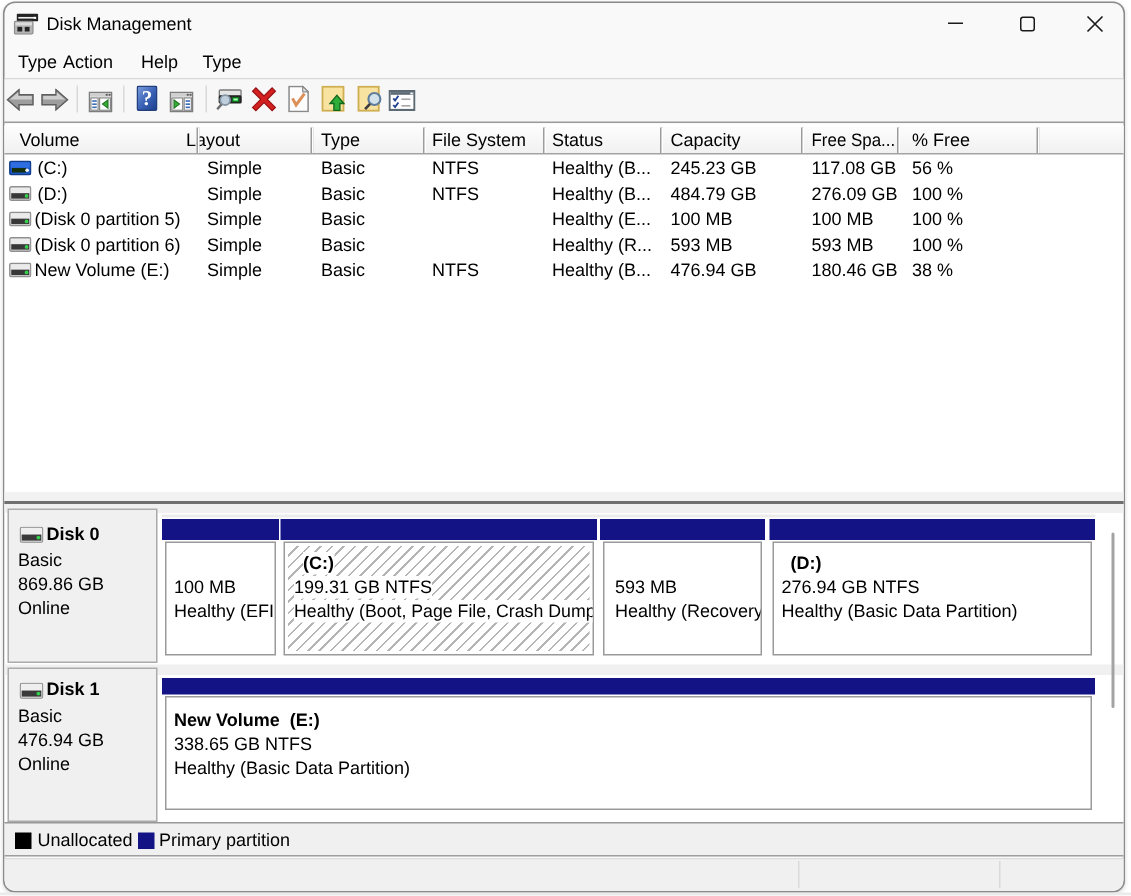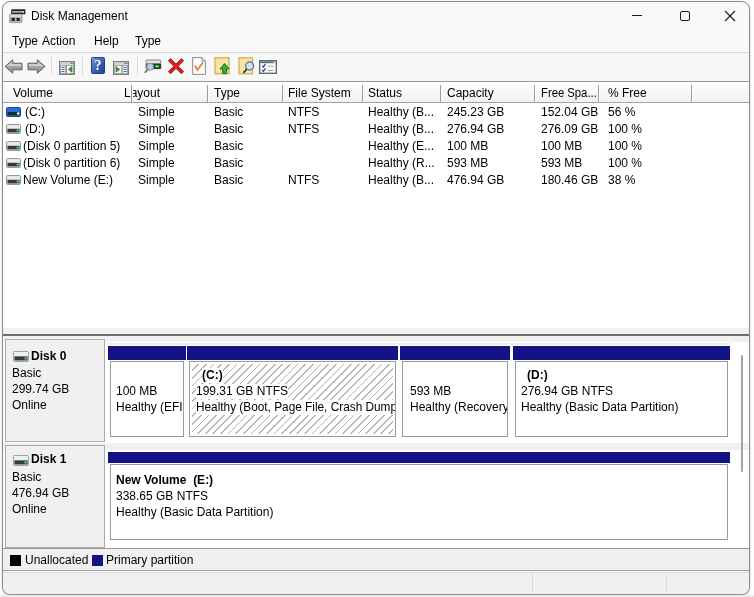--- a/index.html
+++ b/index.html
@@ -191,30 +191,30 @@
  <circle cx="11.7" cy="6.6" r="1.25" fill="#35d04a"></circle>
 </svg>
 
 <div class="row" style="left:0;top:104px;width:749px">
  <span class="abs" style="left:25px">(C:)</span>
     <span class="abs" style="left:138px">Simple</span>
     <span class="abs" style="left:214px">Basic</span>
     <span class="abs" style="left:288px">NTFS</span>
     <span class="abs" style="left:368px">Healthy (B...</span>
     <span class="abs" style="left:447px">245.23 GB</span>
-    <span class="abs" style="left:541px">152.04 GB</span>
+    <span class="abs" style="left:541px">117.08 GB</span>
     <span class="abs" style="left:608px">56 %</span>
 </div>
 <div class="row" style="left:0;top:121px;width:749px">
  <span class="abs" style="left:25px">(D:)</span>
     <span class="abs" style="left:138px">Simple</span>
     <span class="abs" style="left:214px">Basic</span>
     <span class="abs" style="left:288px">NTFS</span>
     <span class="abs" style="left:368px">Healthy (B...</span>
-    <span class="abs" style="left:447px">276.94 GB</span>
+    <span class="abs" style="left:447px">484.79 GB</span>
     <span class="abs" style="left:541px">276.09 GB</span>
     <span class="abs" style="left:608px">100 %</span>
 </div>
 <div class="row" style="left:0;top:138px;width:749px">
  <span class="abs" style="left:23px">(Disk 0 partition 5)</span>
     <span class="abs" style="left:138px">Simple</span>
     <span class="abs" style="left:214px">Basic</span>
     <span class="abs" style="left:368px">Healthy (E...</span>
     <span class="abs" style="left:447px">100 MB</span>
     <span class="abs" style="left:541px">100 MB</span>
@@ -250,21 +250,21 @@
 
 <div class="dlabel" style="top:339px;height:103px"></div>
 <svg class="abs" style="left:13px;top:351px" width="16" height="11" viewBox="0 0 16 11">
  <rect x="0.5" y="0.5" width="15" height="10" rx="1.2" fill="#d9d9d9" stroke="#8f8f8f" stroke-width="0.8"></rect>
  <rect x="1" y="1" width="14" height="4.2" fill="#efefef"></rect>
  <rect x="1.5" y="5.4" width="13" height="4" fill="#3a3a3a"></rect>
  <circle cx="12.6" cy="7.4" r="1.3" fill="#35d04a"></circle>
 </svg>
 <div class="abs txt" style="left:31px;top:348px;font-weight:bold">Disk 0</div>
 <div class="abs txt" style="left:12px;top:365px">Basic</div>
-<div class="abs txt" style="left:12px;top:381px">299.74 GB</div>
+<div class="abs txt" style="left:12px;top:381px">869.86 GB</div>
 <div class="abs txt" style="left:12px;top:397px">Online</div>
 
 <div class="bar" style="left:108px;top:346px;width:78px;height:14px"></div>
 <div class="pbox" style="left:110px;top:361px;width:74px;height:76px">
  <div class="pline" style="left:5px;top:21px;line-height:17px">100 MB</div>
  <div class="pline" style="left:5px;top:37px;line-height:17px">Healthy (EFI System Partition)</div>
 </div>
 
 <div class="bar" style="left:187px;top:346px;width:211px;height:14px"></div>
 <div class="pbox" style="left:189px;top:361px;width:207px;height:76px">

